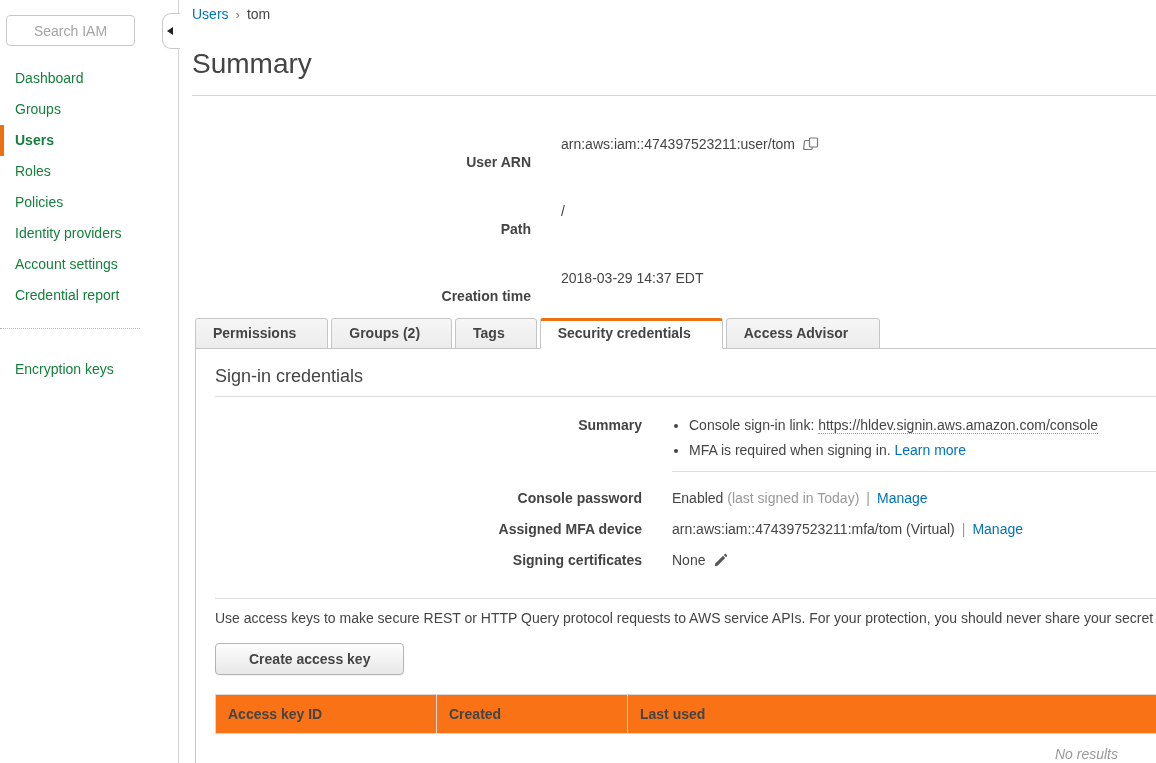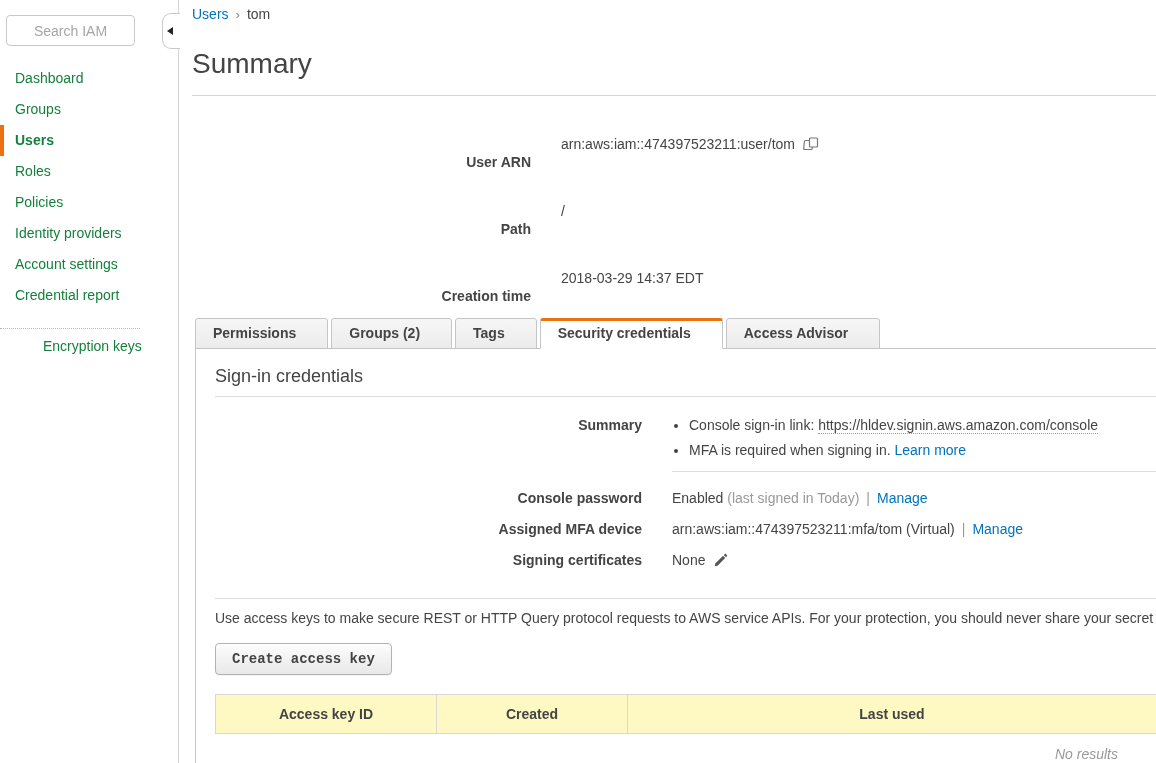--- a/index.html
+++ b/index.html
@@ -27,21 +27,21 @@
   .search-input::placeholder { color: #a5a5a5; }
   .nav { margin-top: 17px; }
   .nav-item {
     height: 31px; line-height: 31px; padding-left: 15px;
     font-size: 14px; color: #15803d; cursor: pointer; white-space: nowrap;
   }
   .nav-item.active {
     font-weight: bold; border-left: 4px solid #ec7211; padding-left: 11px;
   }
   .sidebar-divider { border: none; border-top: 1px dotted #b8b8b8; margin: 17px 38px 0 0; }
-  .nav.secondary { margin-top: 2px; padding-left: 28px; }
+  .nav.secondary { margin-top: 25px; }
 
   
   .collapse-handle {
     position: fixed; left: 162px; top: 13px; width: 18px; height: 36px;
     background: #fff; border: 1px solid #c9c9c9; border-right: none;
     border-radius: 9px 0 0 9px; z-index: 2; cursor: pointer;
     display: flex; align-items: center; justify-content: center;
   }
   .tri-left {
     width: 0; height: 0; margin-right: 3px;
@@ -99,28 +99,28 @@
 
   .pencil-btn { margin-left: 8px; cursor: pointer; display: inline-flex; }
 
   .section-gap { margin-top: 29px; }
   .section-desc { margin: 11px 0 0 0; white-space: nowrap; overflow: hidden; }
 
   .aws-btn {
     display: inline-block; margin-top: 17px;
     background: linear-gradient(#fdfdfd, #e8e8e8);
     border: 1px solid #b3b3b3; border-radius: 4px;
-    padding: 7px 16px; font-weight: bold; font-size: 14px; color: #444;
+    padding: 7px 33px; font-weight: bold; font-size: 14px; color: #444;
     cursor: pointer; box-shadow: 0 1px 1px rgba(0,0,0,0.05);
-    font-family: Liberation Mono, monospace;
+    font-family: Liberation Sans, sans-serif;
   }
 
   .keys-table { width: 100%; border-collapse: collapse; margin-top: 19px; table-layout: fixed; }
   .keys-table th {
-    background: #fef9c3; border: 1px solid #d8d8d8; text-align: center;
+    background: #f97316; border: 1px solid #d8d8d8; text-align: left;
     font-size: 14px; padding: 11px 12px; color: #444; font-weight: bold;
   }
   .keys-table th:last-child { border-right: none; }
   .keys-table td {
     border-bottom: 1px solid #ddd; padding: 12px 38px 12px 12px;
     text-align: right; font-style: italic; color: #999;
   }
   .col-key { width: 221px; } .col-created { width: 191px; }
 </style>
 </head>

